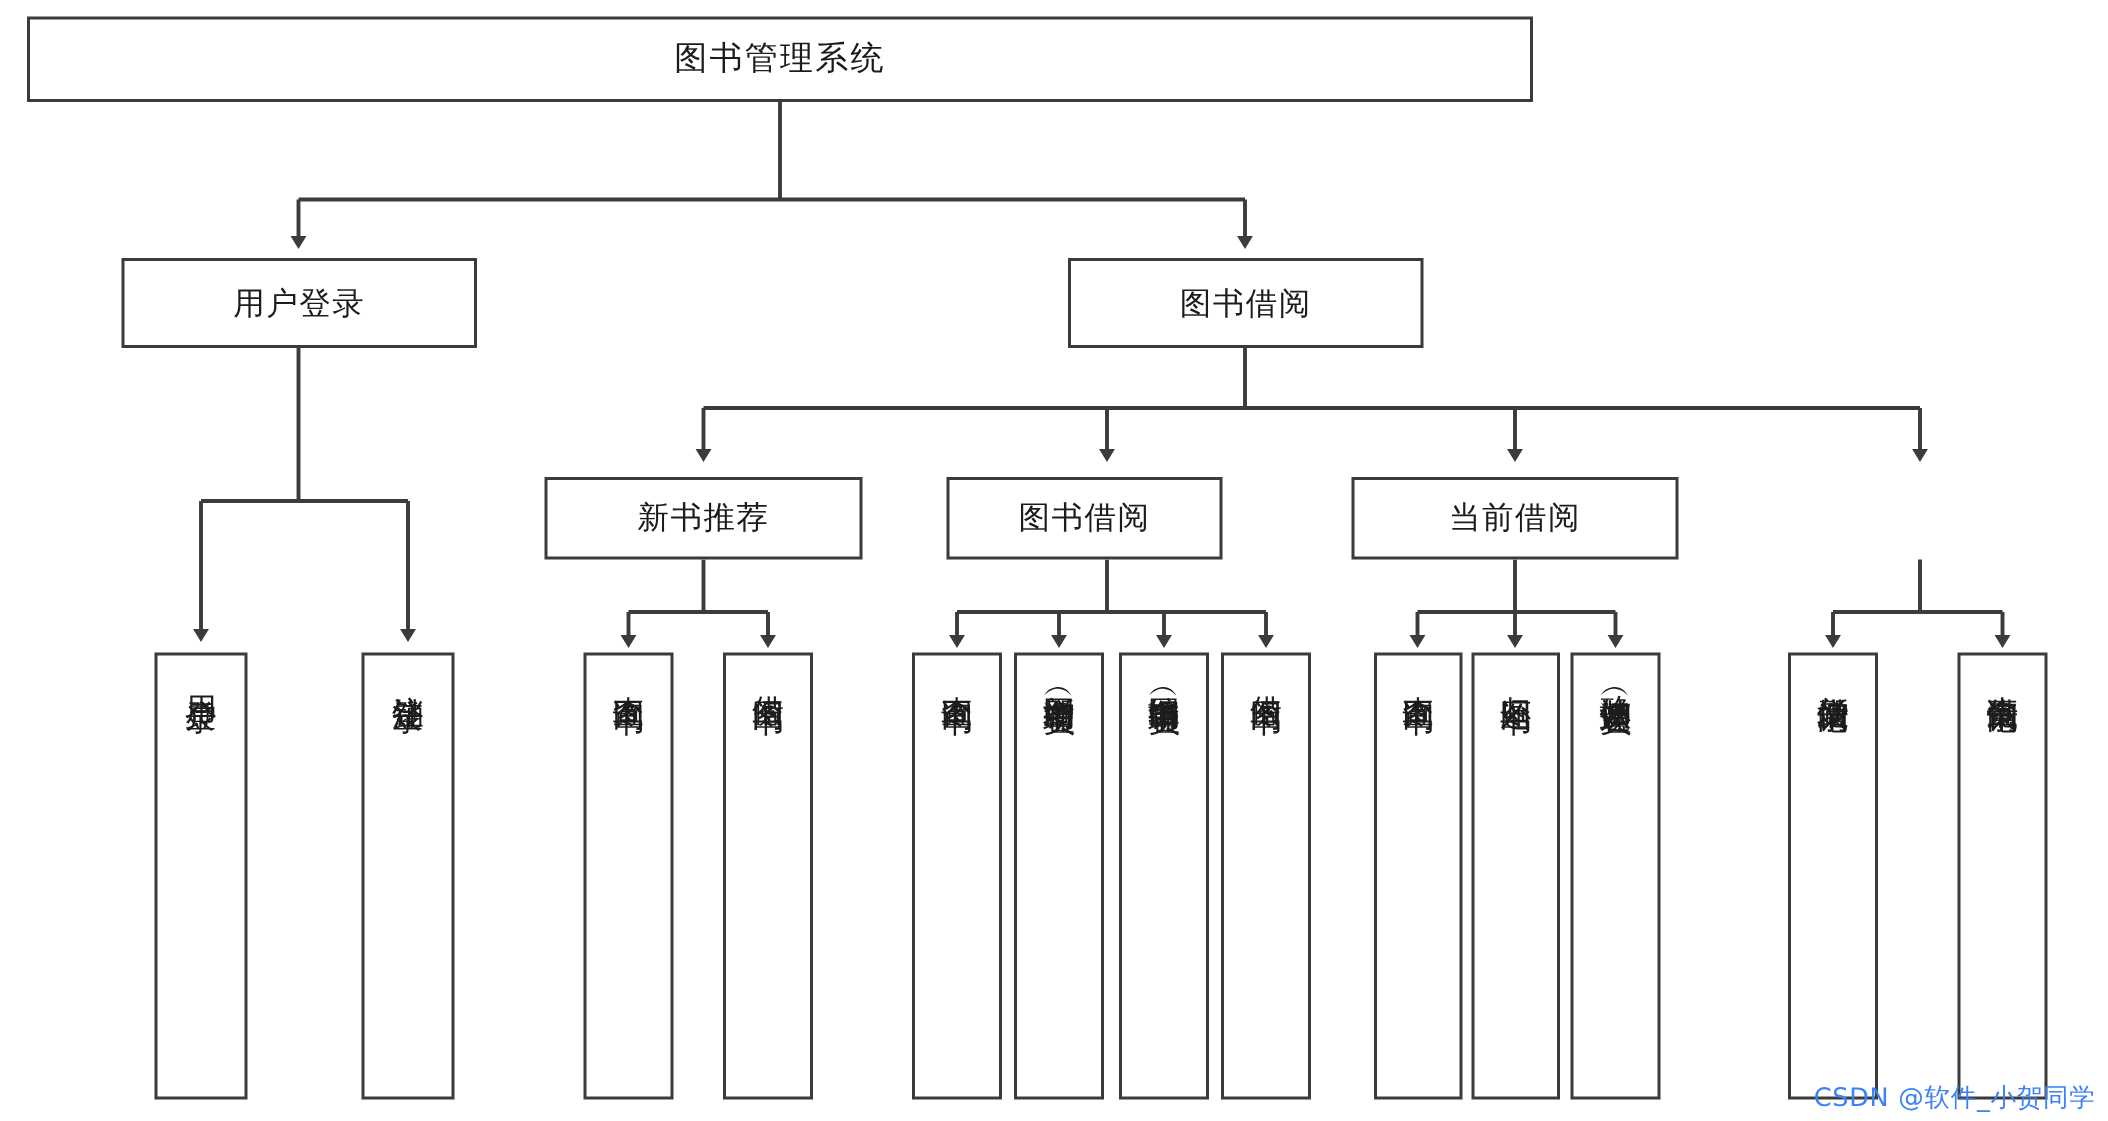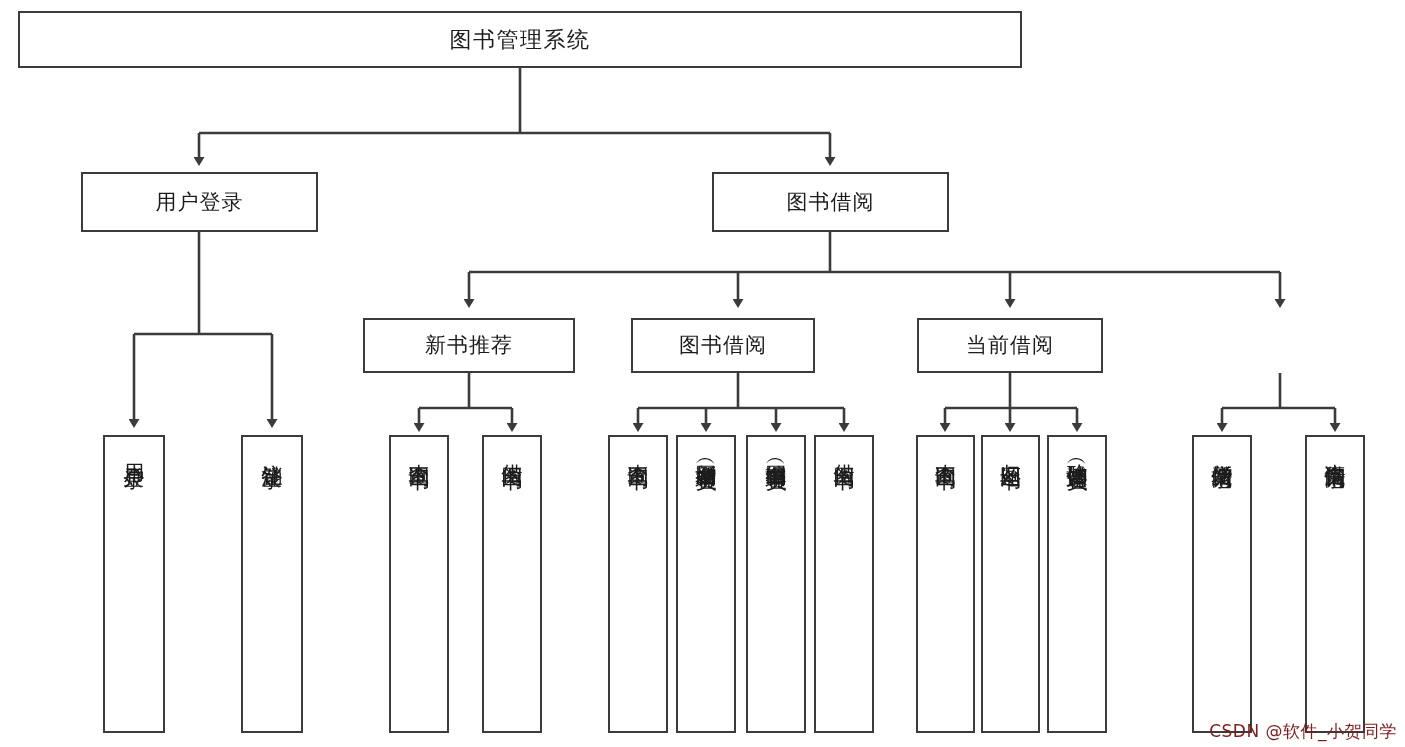--- a/index.html
+++ b/index.html
@@ -66,21 +66,21 @@
     white-space: nowrap;
   }
   .node.leaf.long .node-label {
     letter-spacing: 1px;
   }
   #watermark {
     position: absolute;
     right: 8px;
     bottom: 4px;
     font-size: 17px;
-    color: #7f1d1d;
+    color: #3b82f6;
     letter-spacing: 0.5px;
     white-space: nowrap;
     user-select: none;
   }
 </style>
 </head>
 <body>
 
 <div id="diagram-root">
 
@@ -144,21 +144,21 @@
   <div class="node horiz" style="left:712px; top:172px; width:237px; height:60px;">
     <span class="node-label">图书借阅</span>
   </div>
 
   <div class="node horiz" style="left:363px; top:318px; width:212px; height:55px;align-items:center;">
     <span class="node-label">新书推荐</span>
   </div>
   <div class="node horiz" style="left:631px; top:318px; width:184px; height:55px;">
     <span class="node-label">图书借阅</span>
   </div>
-  <div class="node horiz" style="left:901px; top:318px; width:186px; height:55px;margin-left:16px;">
+  <div class="node horiz" style="left:901px; top:318px; width:218px; height:55px;">
     <span class="node-label">当前借阅</span>
   </div>
 
   <div class="node leaf" style="left:103px; top:435px; width:62px; height:298px;">
     <span class="node-label">用户登录</span>
   </div>
   <div class="node leaf" style="left:241px; top:435px; width:62px; height:298px;">
     <span class="node-label">注销登录</span>
   </div>
 

